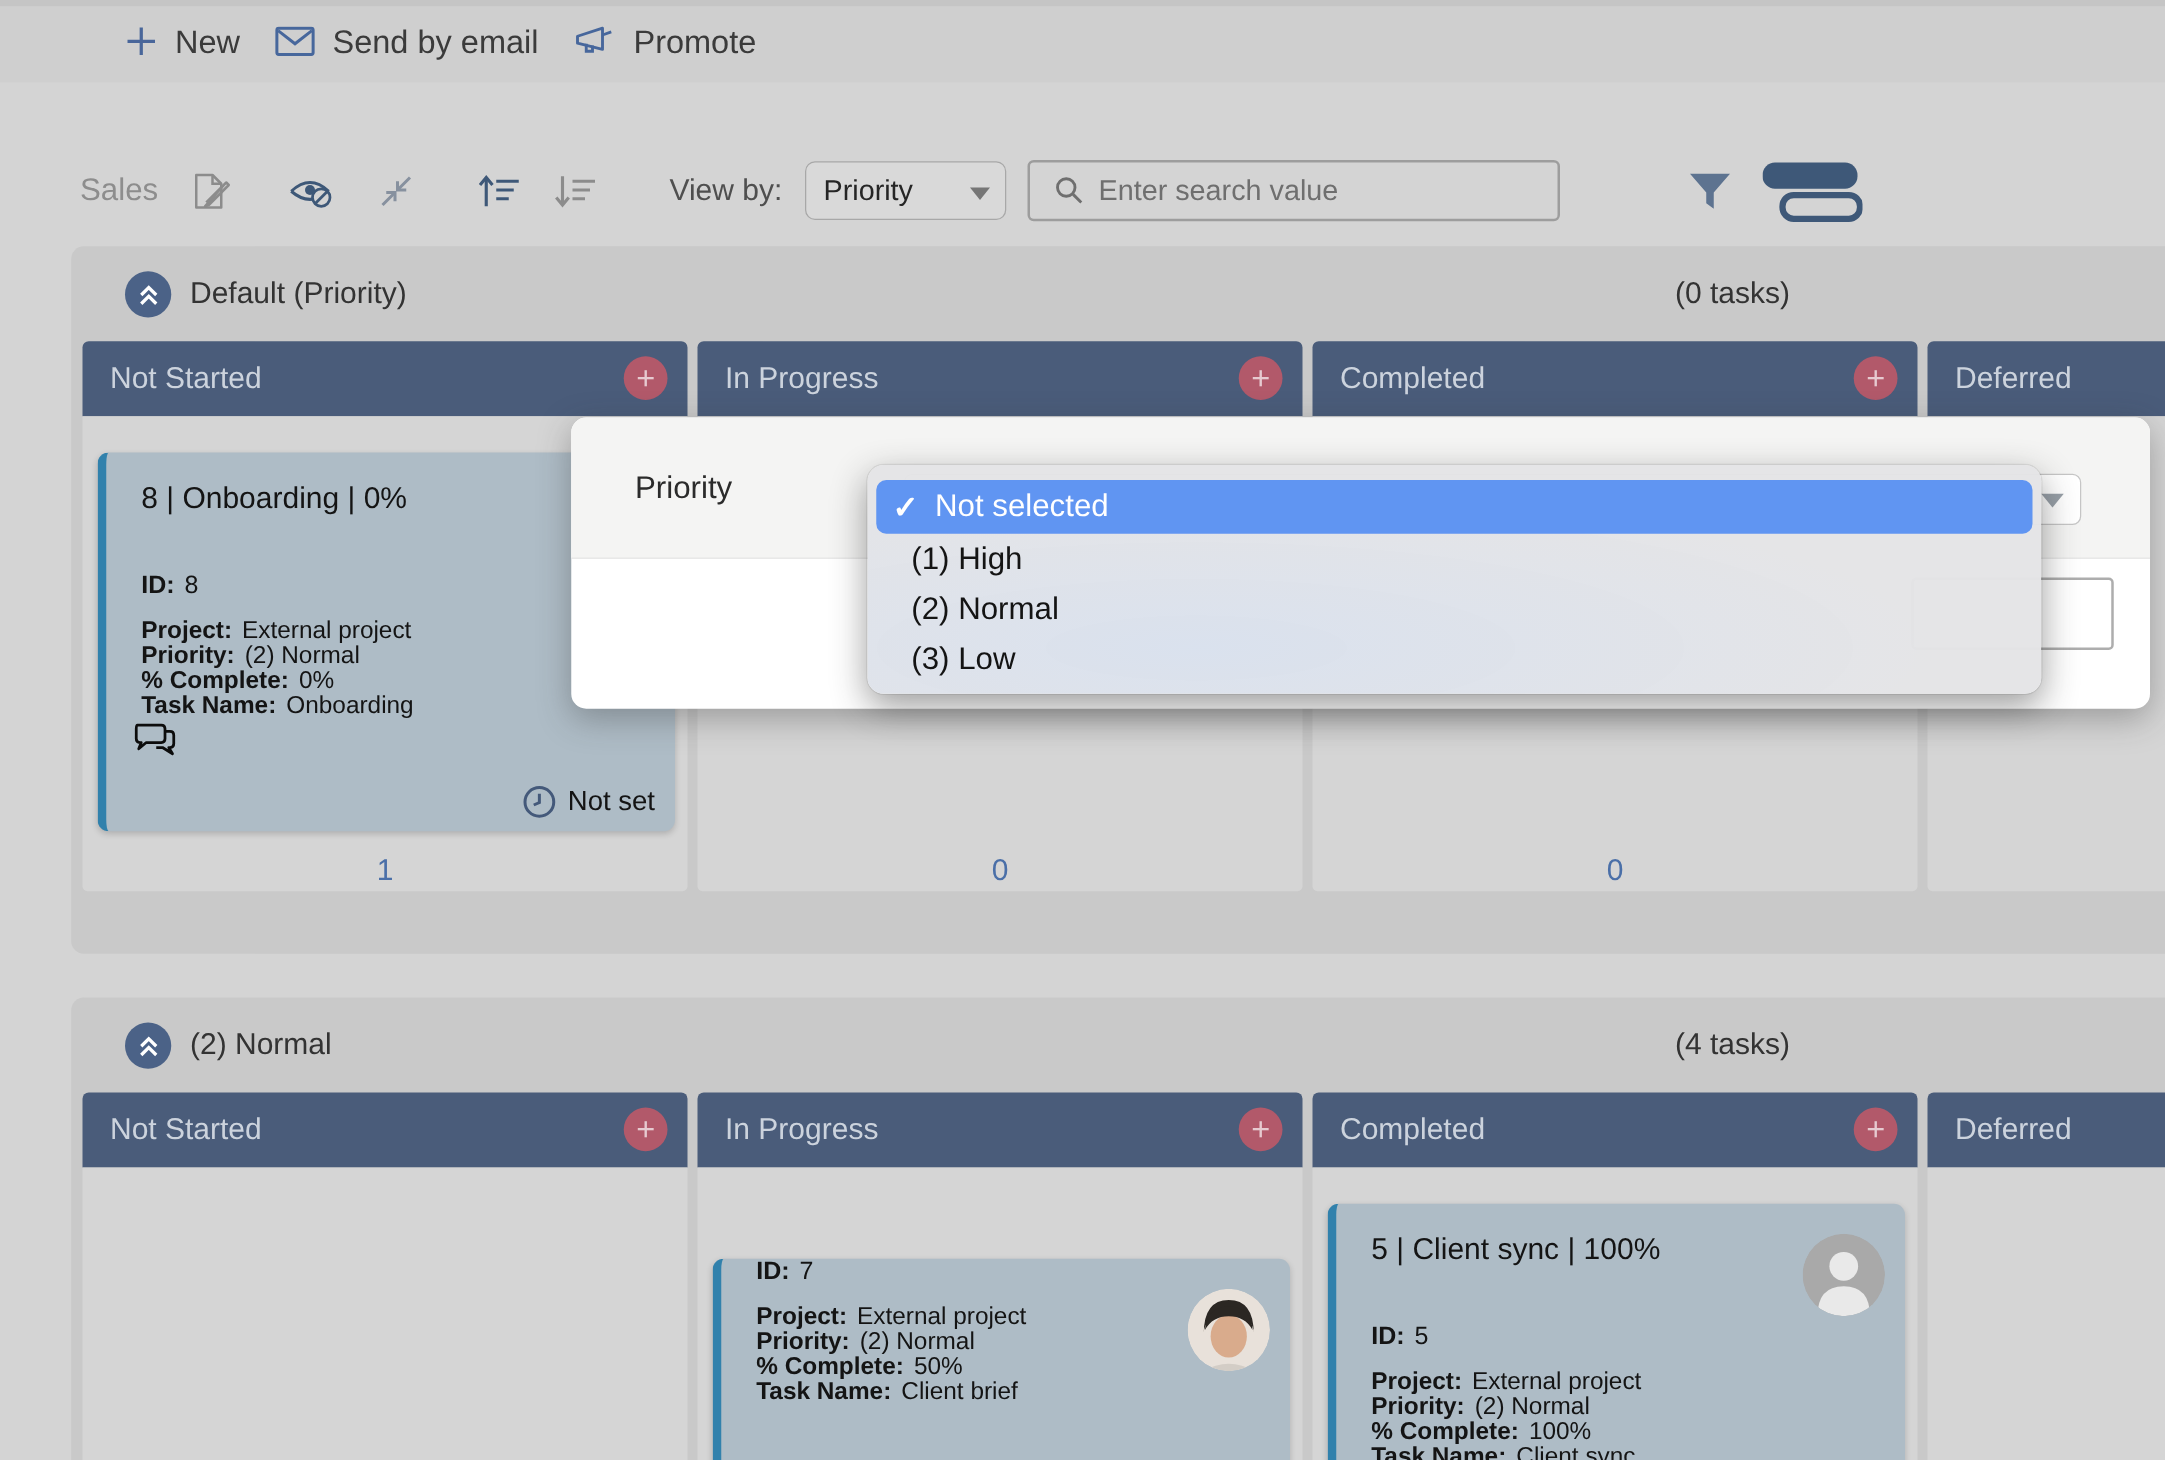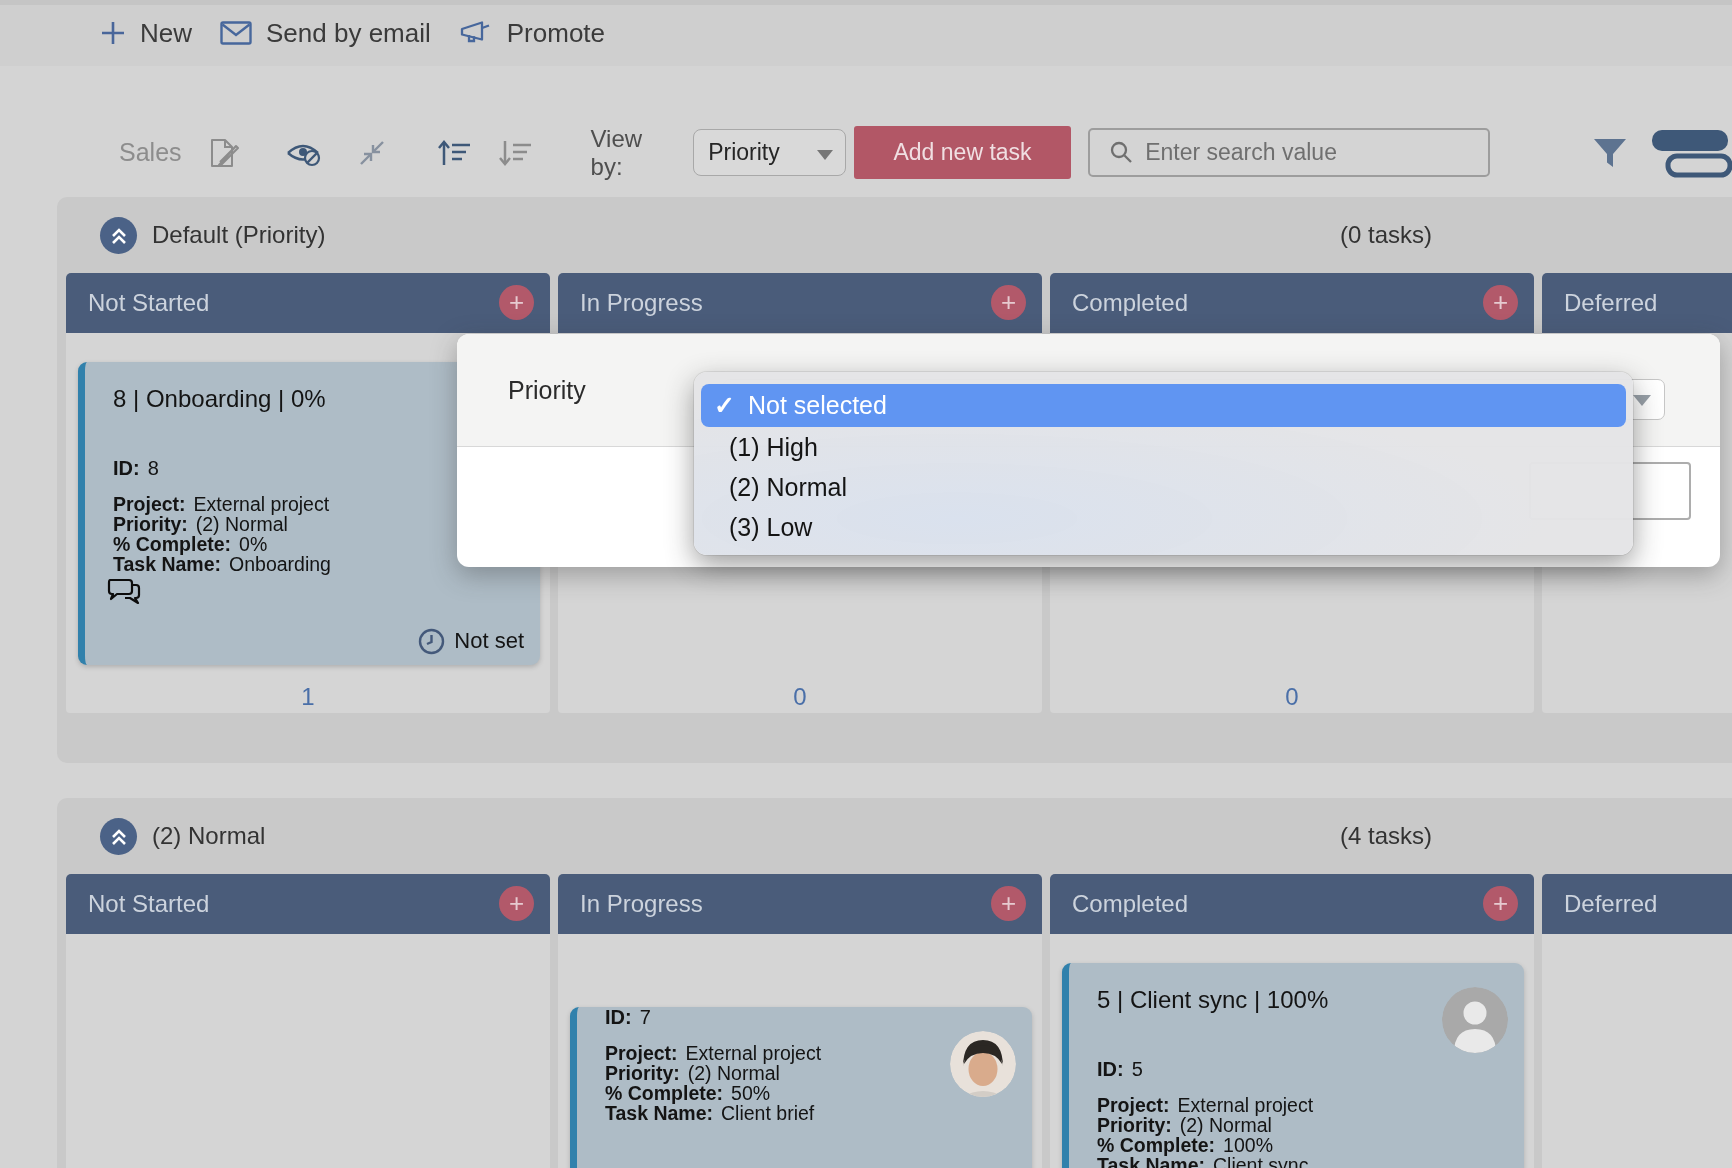--- a/index.html
+++ b/index.html
@@ -8,21 +8,21 @@
   .stage::before{content:"";position:absolute;top:0;left:0;right:0;height:5px;background:#c5c5c5;z-index:90;}
 
   
   .topbar{display:flex;align-items:center;height:66px;background:#cfcfcf;padding-left:100px;}
   .tm-item{display:flex;align-items:center;gap:14px;margin-right:28px;cursor:pointer;}
   .tm-item span.lbl{font-size:26px;color:#3b3b3b;}
 
   
   .toolbar{display:flex;align-items:center;height:131px;padding-top:42px;box-sizing:content-box;}
   .toolbar{height:89px;padding-top:42px;}
-  .board-name{margin-left:119px;font-size:25px;color:#8d8d8d;}
+  .board-name{margin-left:64px;font-size:25px;color:#8d8d8d;}
   .tb-icon{flex:none;display:flex;align-items:center;}
   .i-edit{margin-left:27px;} .i-eye{margin-left:46px;} .i-collapse{margin-left:32px;}
   .i-sortasc{margin-left:48px;} .i-sortdesc{margin-left:27px;}
   .viewby{margin-left:59px;font-size:24px;color:#4f4f4f;}
   .tb-select{margin-left:18px;width:161px;height:47px;background:#d9d9d9;border:1px solid #a8a8a8;
              border-radius:8px;display:flex;align-items:center;padding:0 14px;box-sizing:border-box;
              font-size:23px;color:#262626;position:relative;cursor:pointer;}
   .tb-select .caret{position:absolute;right:12px;top:20px;width:0;height:0;
              border-left:8px solid transparent;border-right:8px solid transparent;border-top:10px solid #767676;}
   .add-btn{margin-left:8px;width:231px;height:53px;background:#b25766;border:none;border-radius:3px;
@@ -172,21 +172,20 @@
         </svg>
     </span>
 
     <span class="viewby">View by:</span>
 
     <div class="tb-select">
       <span>Priority</span>
       <span class="caret"></span>
     </div>
 
-    <button class="add-btn">Add new task</button>
 
     <div class="searchbox">
       <span>
         <svg width="26" height="26" viewBox="0 0 26 26">
             <circle cx="10" cy="10" r="7" stroke="#6f6f6f" stroke-width="2.3" fill="none"></circle>
             <path d="M15.5 15.5 L22 22" stroke="#6f6f6f" stroke-width="2.3"></path>
           </svg>
       </span>
       <input type="text" placeholder="Enter search value" style="">
     </div>

